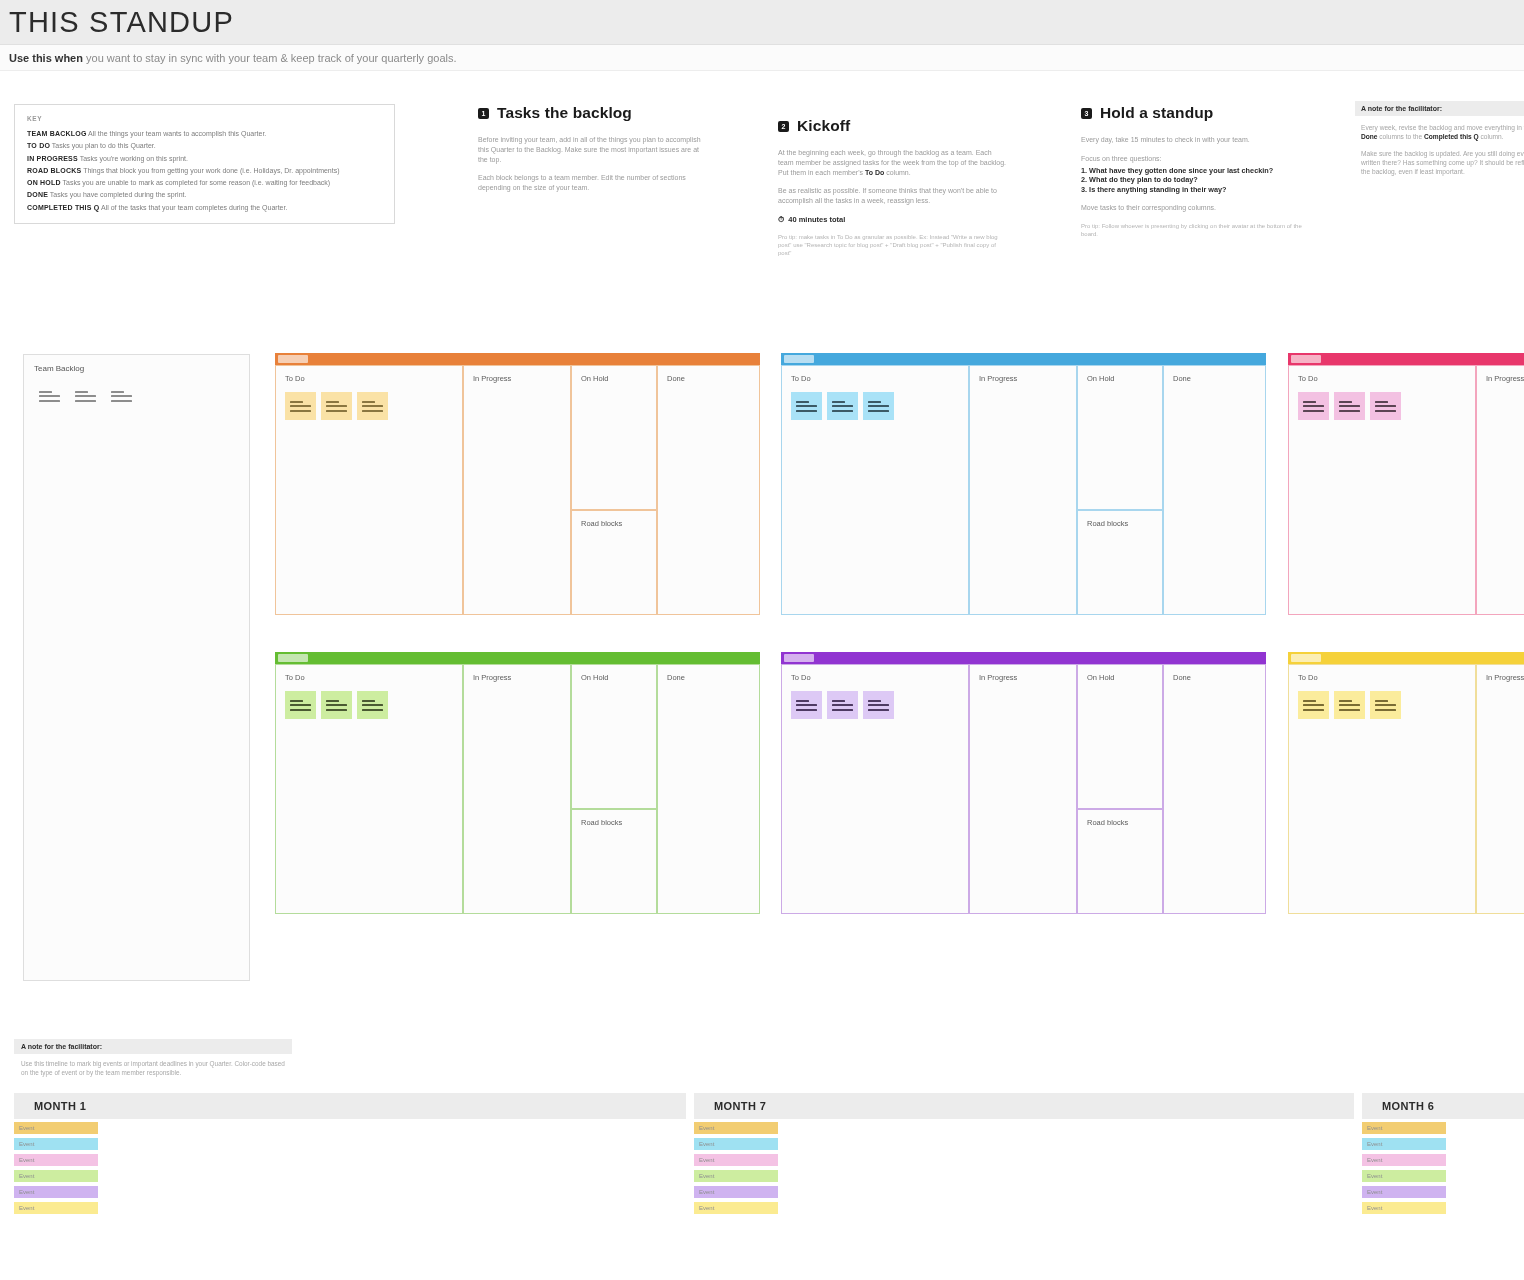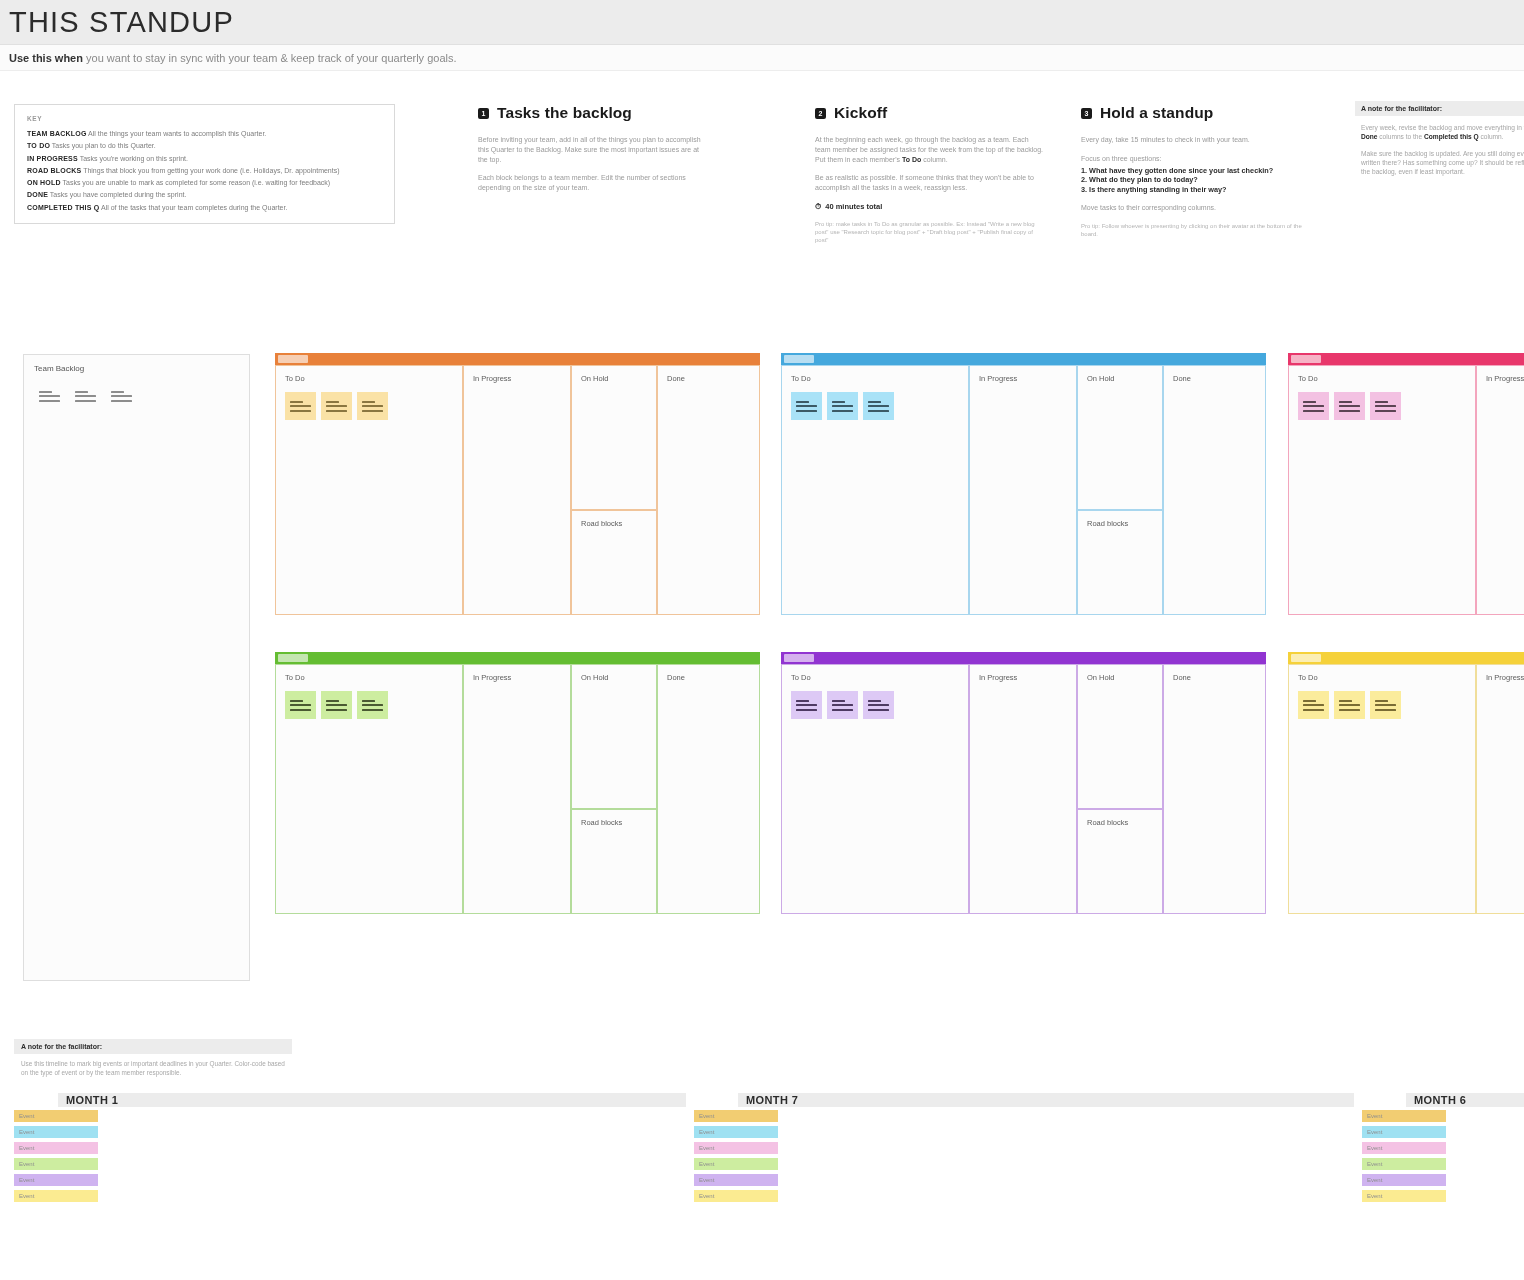--- a/index.html
+++ b/index.html
@@ -155,23 +155,23 @@
   .tl-note .fn-head {
     background: #ececec; font-size: 7px; font-weight: 700;
     color: #2b2b2b; padding: 4px 7px;
   }
   .tl-note .fn-body { padding: 6px 7px 8px 7px; }
   .tl-note .fn-body p { font-size: 6.4px; line-height: 8.8px; color: #a8a8a8; }
 
   
   .month { position: absolute; top: 1022px; }
   .month .m-head {
-    background: #ececec; height: 14px;
-    display: flex; align-items: center; padding-left: 8px;
-    font-size: 11px; font-weight: 700; letter-spacing: .4px; color: #2b2b2b; margin-left: 44px;
+    background: #ececec; height: 26px;
+    display: flex; align-items: center; padding-left: 20px;
+    font-size: 11px; font-weight: 700; letter-spacing: .4px; color: #2b2b2b;
   }
   .month .m-body { padding-top: 3px; }
   .event-bar {
     height: 12px; width: 84px; margin-bottom: 4px;
     display: flex; align-items: center; padding-left: 5px;
     font-size: 6px; color: #8f8f8f;
   }
 </style>
 </head>
 <body>
@@ -200,21 +200,21 @@
 
   <div class="instr" style="left:478px; top:33px; width:230px;">
     <div class="hdr">
       <div class="numbox">1</div>
       <h2>Tasks the backlog</h2>
     </div>
     <p>Before inviting your team, add in all of the things you plan to accomplish this Quarter to the Backlog. Make sure the most important issues are at the top.</p>
     <p>Each block belongs to a team member. Edit the number of sections depending on the size of your team.</p>
   </div>
 
-  <div class="instr" style="left:778px; top:33px; width:230px;margin-left:37px;">
+  <div class="instr" style="left:778px; top:46px; width:230px;">
     <div class="hdr">
       <div class="numbox">2</div>
       <h2>Kickoff</h2>
     </div>
     <p><span>At the beginning each week, go through the backlog as a team. Each team member be assigned tasks for the week from the top of the backlog. Put them in each member's </span><b>To Do</b><span> column.</span></p>
     <p>Be as realistic as possible. If someone thinks that they won't be able to accomplish all the tasks in a week, reassign less.</p>
     <div class="time">
       <span class="clock-icon">⏱</span>
       <span>40 minutes total</span>
     </div>

